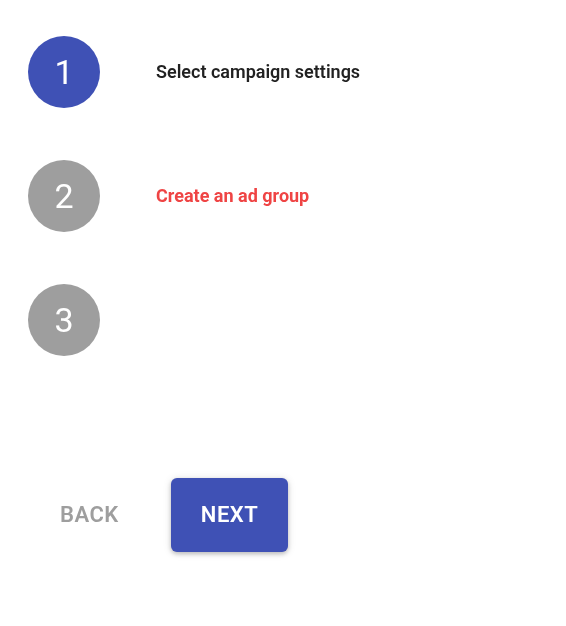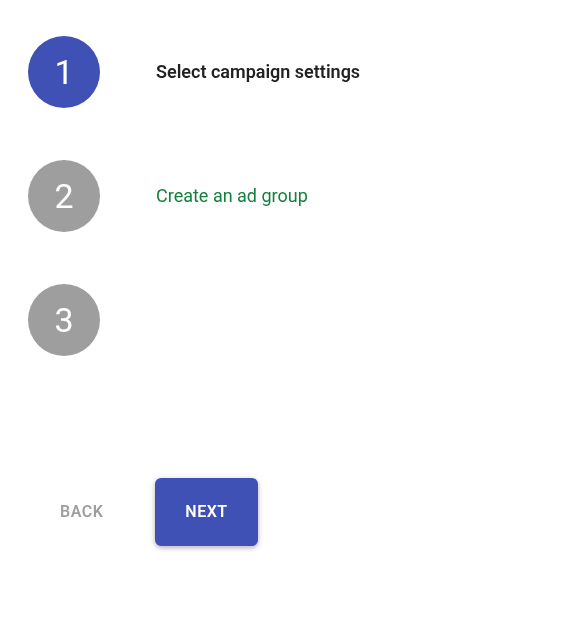--- a/index.html
+++ b/index.html
@@ -45,36 +45,36 @@
     }
     .step-label {
       font-size: 18px;
       line-height: 1.2;
     }
     .step-label.active {
       color: rgba(0,0,0,0.87);
       font-weight: 600;
     }
     .step-label.inactive {
-      color: #15803d;
-      font-weight: 400;
+      color: #ef4444;
+      font-weight: 700;
     }
     .connector {
       height: 28px;
     }
     .actions {
       margin-top: 110px;
       padding-left: 8px;
       display: flex;
       align-items: center;
       gap: 28px;
     }
     .btn {
       font-family: inherit;
-      font-size: 16px;
+      font-size: 22px;
       font-weight: 600;
       letter-spacing: 0.5px;
       text-transform: uppercase;
       border: none;
       cursor: pointer;
       padding: 16px 24px;
       border-radius: 6px;
       line-height: 1;
     }
     .btn-back {

